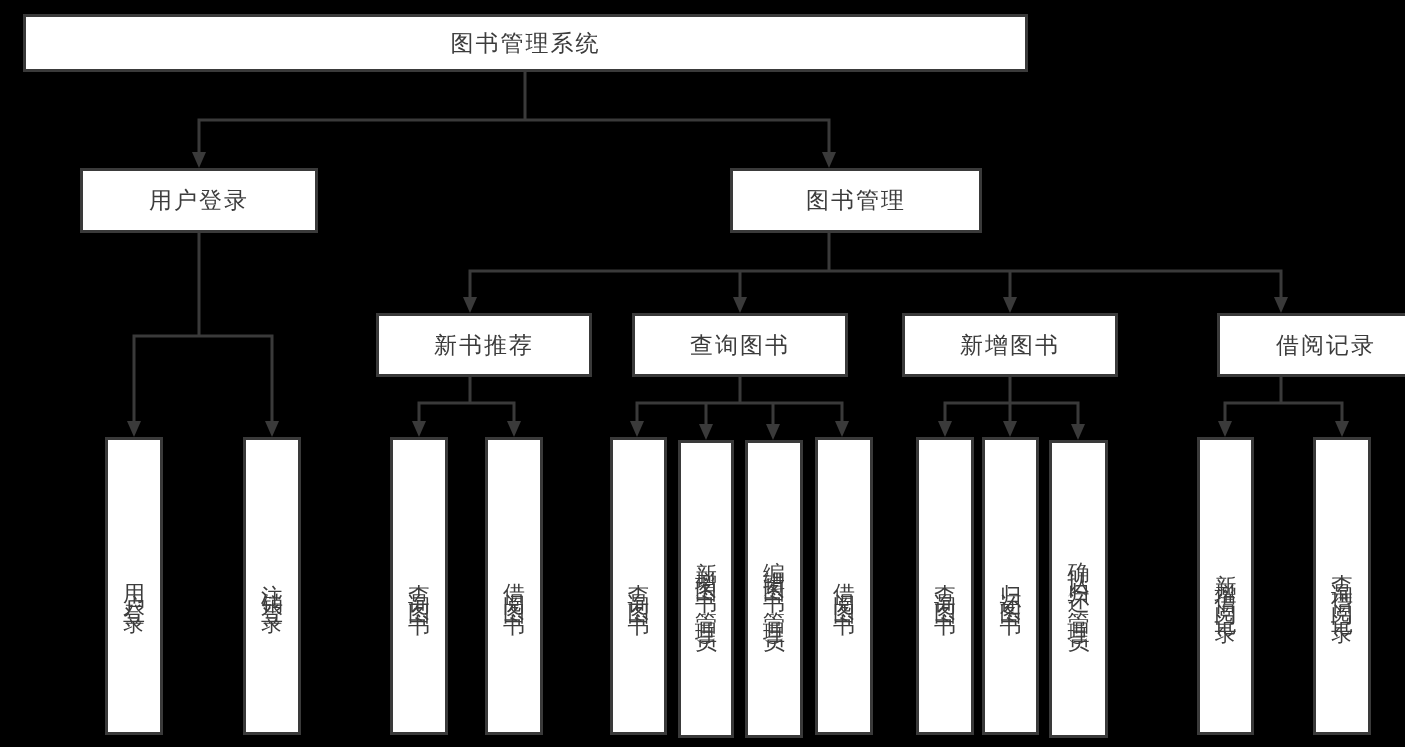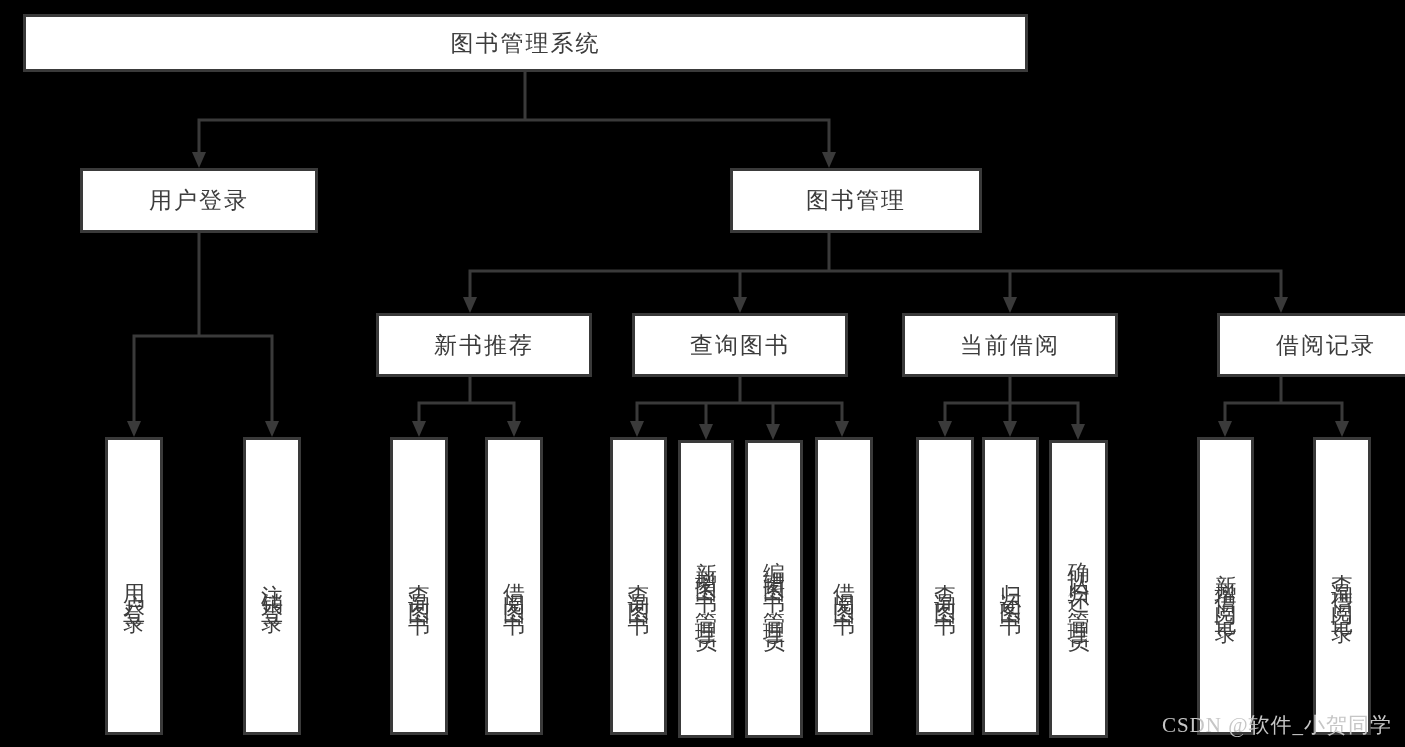--- a/index.html
+++ b/index.html
@@ -106,21 +106,21 @@
     <span class="htext">图书管理</span>
   </div>
 
   <div class="node" style="left:362px; top:313px; width:216px; height:64px;margin-left:14px;">
     <span class="htext">新书推荐</span>
   </div>
   <div class="node" style="left:632px; top:313px; width:216px; height:64px;">
     <span class="htext">查询图书</span>
   </div>
   <div class="node" style="left:902px; top:313px; width:216px; height:64px;">
-    <span class="htext">当前借阅</span>
+    <span class="htext">新增图书</span>
   </div>
   <div class="node" style="left:1172px; top:313px; width:218px; height:64px;margin-left:45px;">
     <span class="htext">借阅记录</span>
   </div>
 
   <div class="node" style="left:105px; top:437px; width:58px; height:298px;">
     <span class="vtext">用户登录</span>
   </div>
   <div class="node" style="left:243px; top:437px; width:58px; height:298px;">
     <span class="vtext">注销登录</span>
@@ -156,15 +156,14 @@
     <span class="vtext">确认归还（管理员）</span>
   </div>
 
   <div class="node" style="left:1197px; top:437px; width:57px; height:298px;">
     <span class="vtext">新增借阅记录</span>
   </div>
   <div class="node" style="left:1313px; top:437px; width:58px; height:298px;">
     <span class="vtext">查询借阅记录</span>
   </div>
 
-  <div id="watermark">CSDN @软件_小贺同学</div>
 
 </div>
 
 </body></html>

